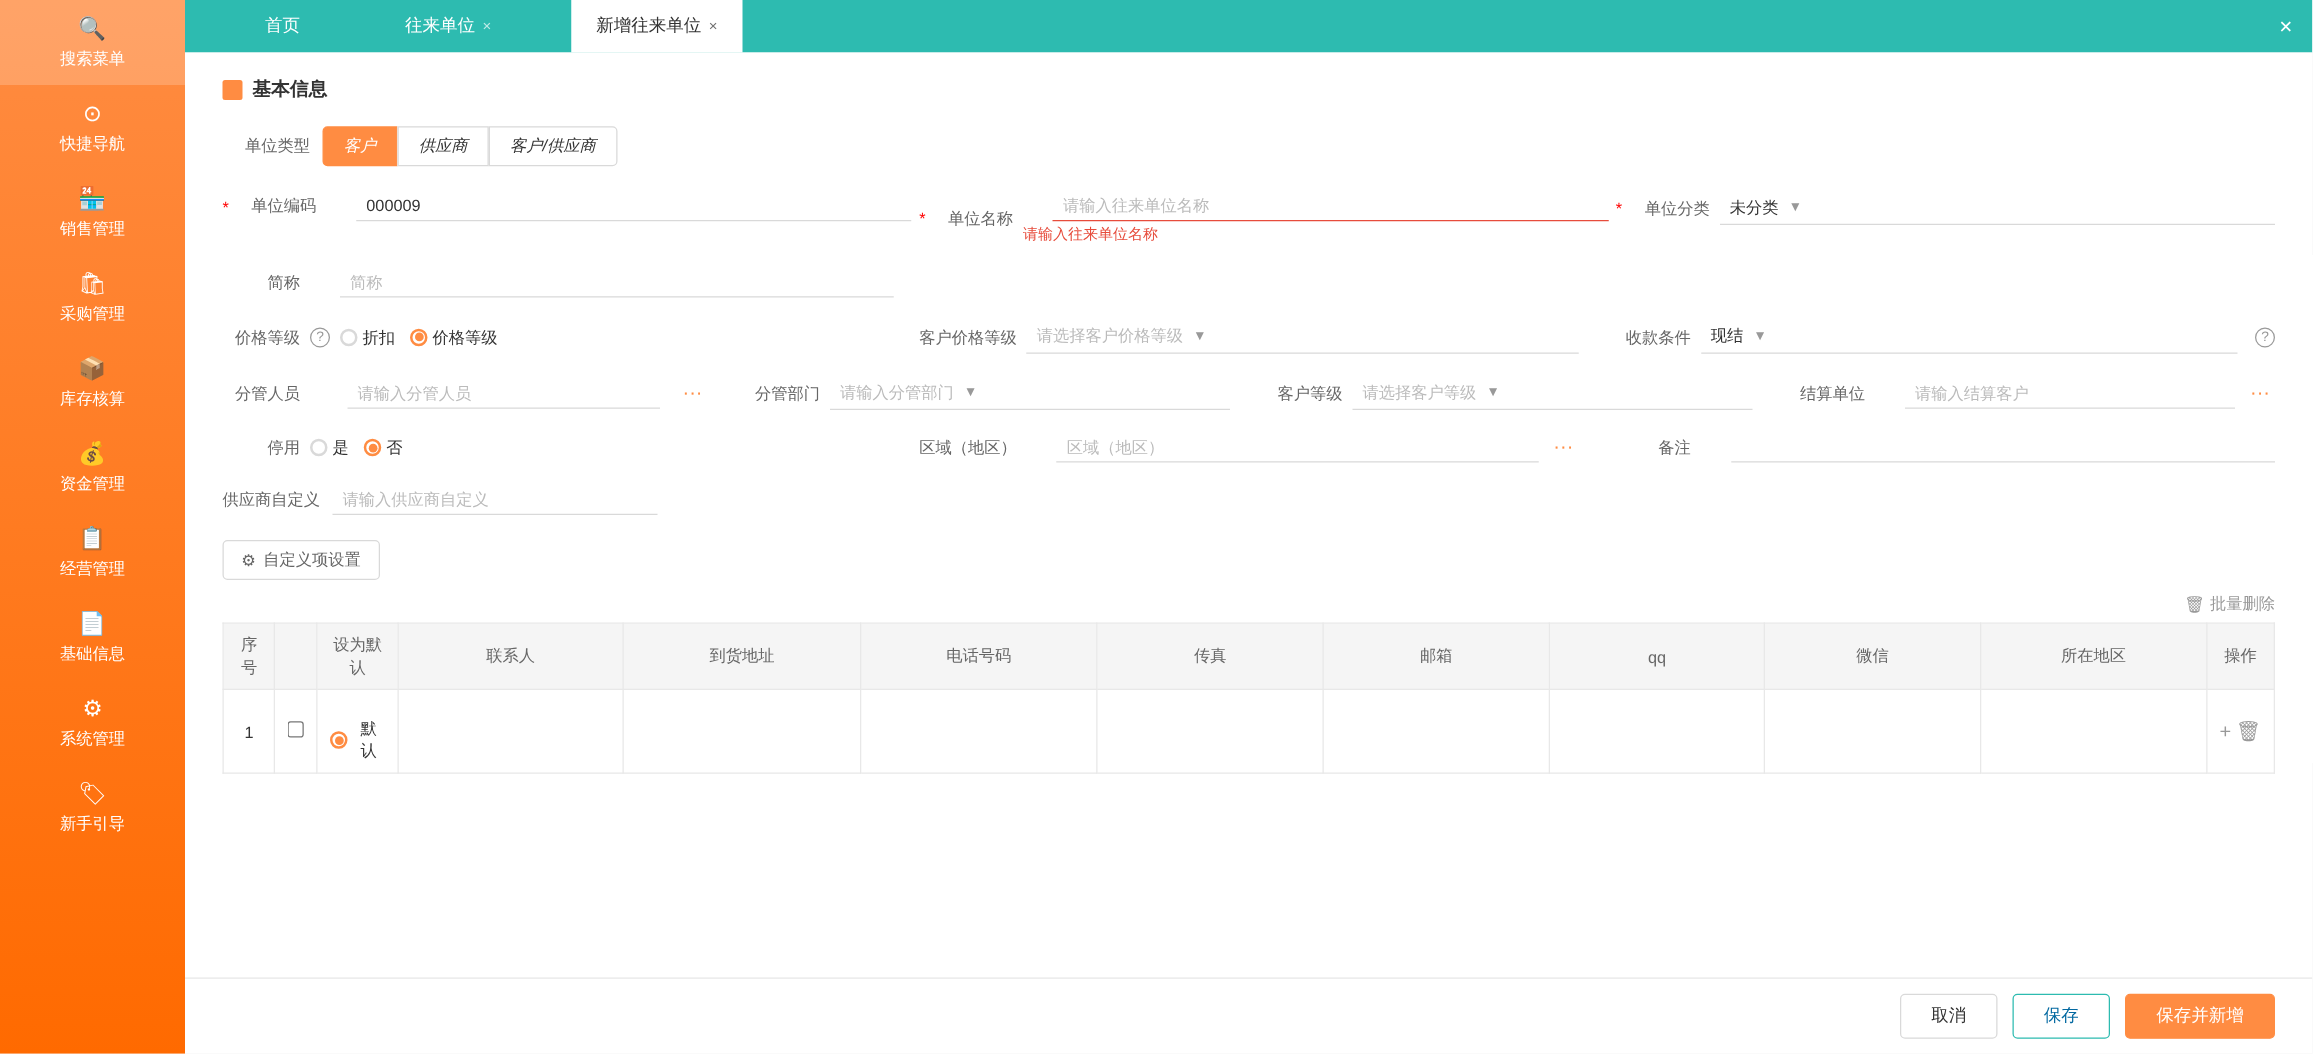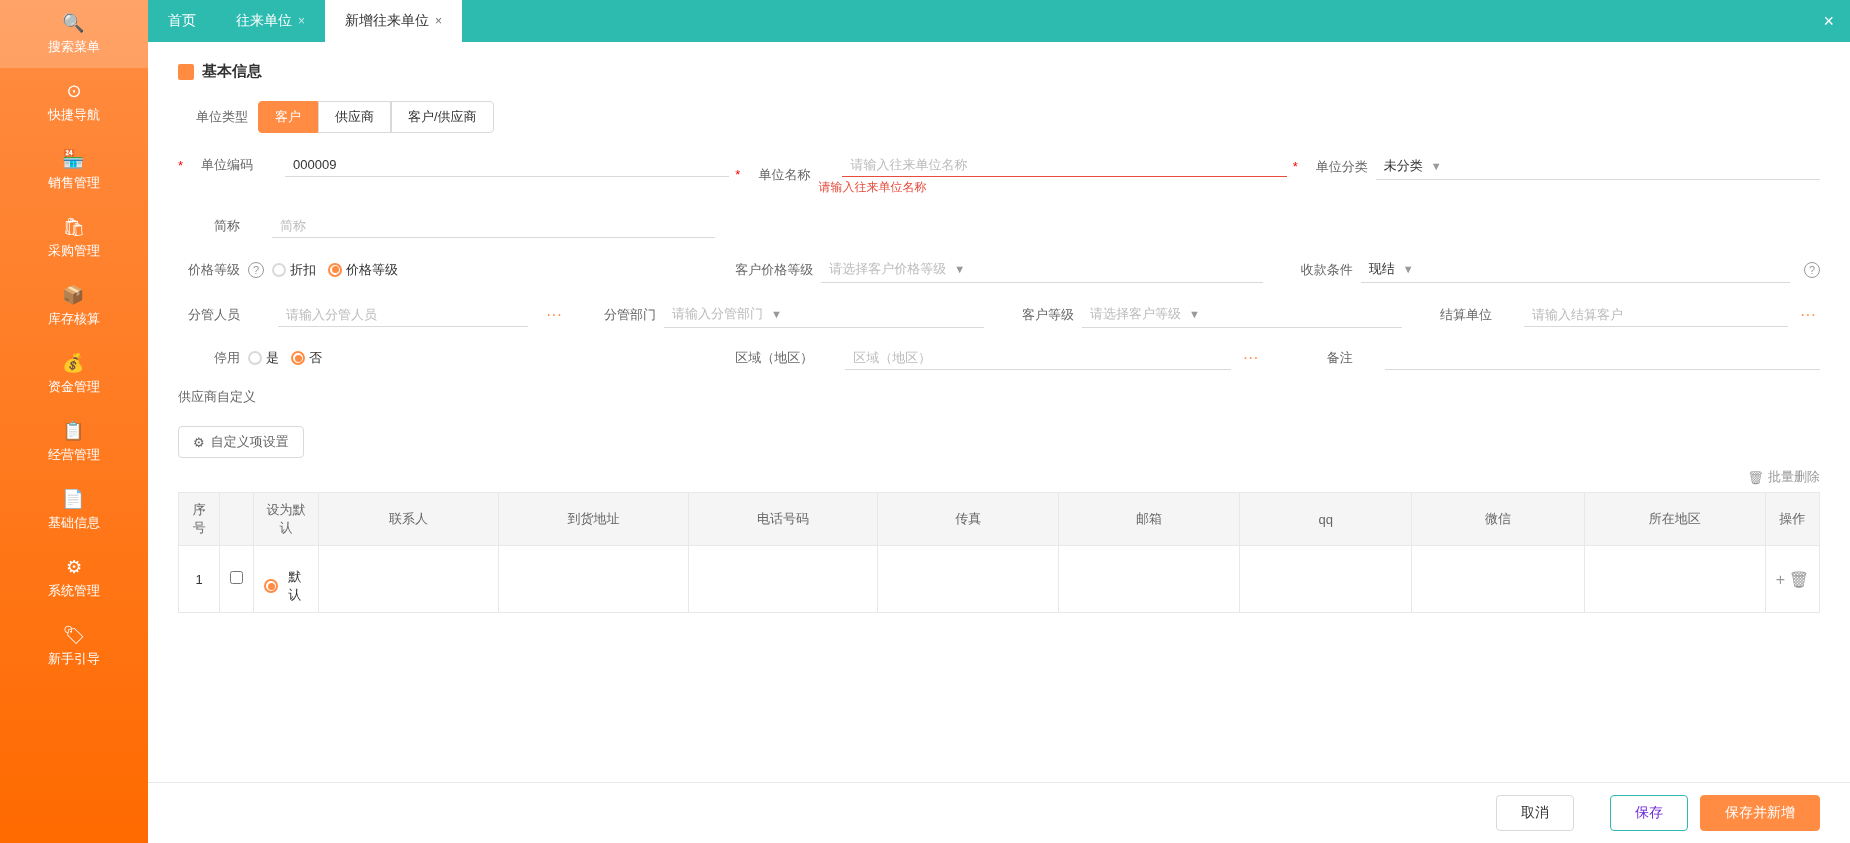--- a/index.html
+++ b/index.html
@@ -11,21 +11,21 @@
     .sidebar { width: 148px; background: linear-gradient(180deg, #ff8c42 0%, #ff6a00 100%); display: flex; flex-direction: column; align-items: center; padding-top: 0; flex-shrink: 0; }
     .sidebar-item { width: 100%; display: flex; flex-direction: column; align-items: center; padding: 12px 0; cursor: pointer; color: #fff; font-size: 13px; gap: 4px; }
     .sidebar-item .icon { font-size: 18px; }
     .sidebar-search { background: rgba(255,255,255,0.2); width: 100%; }
 
     
     .main-area { flex: 1; display: flex; flex-direction: column; overflow: hidden; }
 
     
     .tab-bar { background: #2dbbb0; display: flex; align-items: center; height: 42px; padding: 0 0; flex-shrink: 0; }
-    .tab-item { padding: 0 20px; height: 100%; display: flex; align-items: center; cursor: pointer; color: #fff; font-size: 14px; gap: 6px; white-space: nowrap; }
+    .tab-item { padding: 0 20px; height: 100%; display: flex; align-items: center; cursor: pointer; color: #fff; font-size: 14px; gap: 6px; white-space: nowrap; margin-left: 44px; }
     .tab-item.home { color: #fff; }
     .tab-item.active { background: #fff; color: #333; border-radius: 0; }
     .tab-close { font-size: 12px; cursor: pointer; opacity: 0.7; }
     .window-close { margin-left: auto; padding: 0 16px; color: #fff; cursor: pointer; font-size: 18px; height: 100%; display: flex; align-items: center; }
 
     
     .content { flex: 1; background: #fff; overflow-y: auto; padding: 20px 30px; }
 
     
     .section-title { display: flex; align-items: center; gap: 8px; font-size: 15px; font-weight: bold; color: #333; margin-bottom: 20px; }
@@ -35,21 +35,21 @@
     .form-row { display: flex; align-items: flex-start; margin-bottom: 18px; gap: 0; }
     .form-field { display: flex; align-items: center; flex: 1; gap: 8px; min-width: 0; }
     .form-label { color: #666; white-space: nowrap; font-size: 13px; min-width: 70px; text-align: right; }
     .form-input { border: none; border-bottom: 1px solid #d9d9d9; padding: 4px 8px; font-size: 13px; outline: none; color: #333; background: transparent; min-width: 160px; margin-left: 24px; }
     .form-input::placeholder { color: #bbb; }
     .form-input.error-border { border-bottom: 1px solid #e74c3c; }
     .error-msg { color: #e74c3c; font-size: 12px; margin-top: 2px; }
 
     
     .unit-type-group { display: flex; gap: 0; }
-    .unit-type-btn { padding: 6px 16px; border: 1px solid #d9d9d9; background: #fff; cursor: pointer; font-size: 13px; color: #333; }
+    .unit-type-btn { padding: 6px 16px; border: 1px solid #d9d9d9; background: #fff; cursor: pointer; font-size: 13px; color: #333; font-style: italic; }
     .unit-type-btn.active { background: #ff8c42; color: #fff; border-color: #ff8c42; }
     .unit-type-btn:first-child { border-radius: 4px 0 0 4px; }
     .unit-type-btn:last-child { border-radius: 0 4px 4px 0; }
 
     
     .form-select { border: none; border-bottom: 1px solid #d9d9d9; padding: 4px 8px; font-size: 13px; color: #333; background: transparent; display: flex; align-items: center; cursor: pointer; gap: 4px; min-width: 120px; }
     .form-select .placeholder { color: #bbb; }
     .form-select .value { color: #333; }
     .chevron { color: #999; font-size: 11px; margin-left: 4px; }
 
@@ -74,21 +74,21 @@
     .table-actions-bar { display: flex; justify-content: flex-end; margin-bottom: 6px; }
     .batch-delete-btn { color: #999; font-size: 13px; cursor: pointer; display: flex; align-items: center; gap: 4px; }
     .data-table { width: 100%; border-collapse: collapse; font-size: 13px; }
     .data-table th { background: #f5f5f5; border: 1px solid #e8e8e8; padding: 8px 10px; text-align: center; color: #666; font-weight: normal; }
     .data-table td { border: 1px solid #e8e8e8; padding: 8px 10px; text-align: center; color: #333; }
 
     
     .footer { background: #fff; border-top: 1px solid #e8e8e8; padding: 12px 30px; display: flex; justify-content: flex-end; gap: 12px; flex-shrink: 0; }
     .btn { padding: 8px 24px; border-radius: 4px; cursor: pointer; font-size: 14px; border: 1px solid transparent; text-align: right; }
     .btn-cancel { background: #fff; border-color: #d9d9d9; color: #333; }
-    .btn-save { background: #fff; border-color: #2dbbb0; color: #6d28d9; margin-left: 24px; }
+    .btn-save { background: #fff; border-color: #2dbbb0; color: #0369a1; }
     .btn-save-new { background: #ff8c42; border-color: #ff8c42; color: #fff; }
 
     
     .custom-settings-btn { display: flex; align-items: center; gap: 6px; border: 1px solid #d9d9d9; background: #fff; padding: 6px 14px; border-radius: 4px; cursor: pointer; font-size: 13px; color: #666; margin-bottom: 10px; }
 
     .field-wrapper { display: flex; flex-direction: column; min-width: 0; }
 
     .checkbox-cell { cursor: pointer; }
 
     .add-row-btn, .del-row-btn { background: none; border: none; cursor: pointer; font-size: 16px; color: #999; }
@@ -288,20 +288,21 @@
           <span class="more-btn">···</span>
         </div>
         <div class="form-field" style="flex:1; gap:8px;">
           <span class="form-label" style="min-width:60px;">备注</span>
           <input class="form-input" type="text" style="flex: 1 1 0%;">
         </div>
       </div>
 
       <div class="form-row" style="align-items:center; margin-top:18px;">
         <span class="form-label" style="min-width:70px;">供应商自定义</span>
+        <input class="form-input" type="text" style="width: 260px; margin-left: 10px;" placeholder="请输入供应商自定义">
       </div>
 
       <div style="margin-top:20px; margin-bottom:6px;">
         <button class="custom-settings-btn">
           <span>⚙</span>
           <span>自定义项设置</span>
         </button>
       </div>
 
       <div class="table-section">

